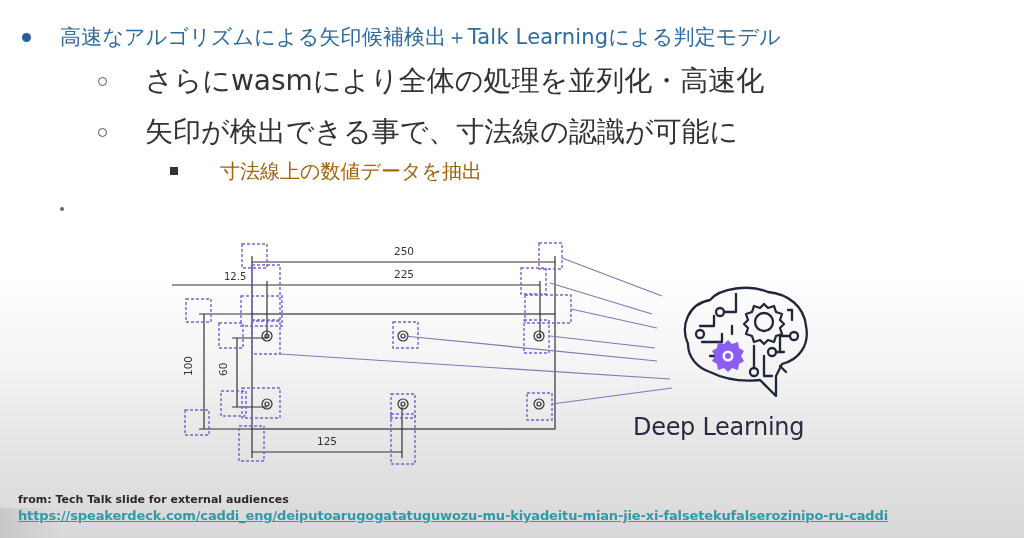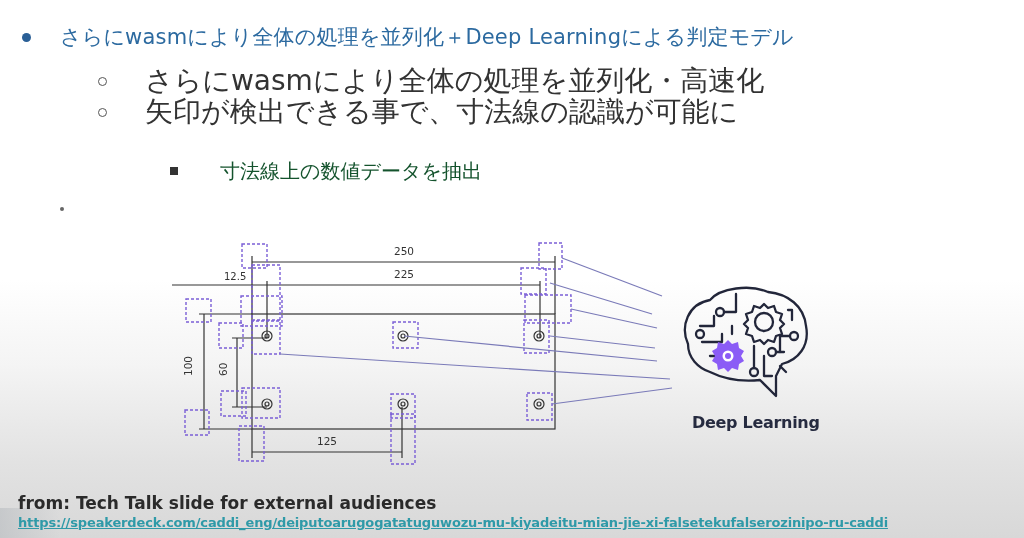--- a/index.html
+++ b/index.html
@@ -8,51 +8,51 @@
     position: relative;
     font-family: "DejaVu Sans", "Liberation Sans", sans-serif;
     background: linear-gradient(to bottom, #ffffff 0%, #ffffff 52%, #f4f4f4 68%, #e2e2e2 86%, #d8d8d8 100%);
   }
   .slide { position: absolute; inset: 0; }
   .bullet-row { position: absolute; display: flex; align-items: center; white-space: nowrap; }
   .l1 { left: 22px; top: 22px; height: 30px; }
   .l1 .marker { width: 9px; height: 9px; border-radius: 50%; background: #2a5f96; margin-right: 29px; }
   .l1 .text { font-size: 21px; color: #2c6aa0; letter-spacing: 0.2px; }
   .l2a { left: 98px; top: 66px; height: 30px; }
-  .l2b { left: 98px; top: 97px; height: 30px; }
+  .l2b { left: 98px; top: 117px; height: 30px; }
   .l2 .marker { width: 9px; height: 9px; border-radius: 50%; border: 1.4px solid #555; margin-right: 38px; }
   .l2 .text { font-size: 28px; color: #333; }
   .l3 { left: 170px; top: 156px; height: 30px; }
   .l3 .marker { width: 8px; height: 8px; background: #333; margin-right: 42px; }
-  .l3 .text { font-size: 20px; color: #14532d; }
+  .l3 .text { font-size: 20px; color: #a16207; }
   .l-empty { position: absolute; left: 60px; top: 207px; width: 4px; height: 4px; border-radius: 50%; background: #666; }
   .figure { position: absolute; left: 172px; top: 236px; width: 700px; height: 230px; }
   .dl-label {
-    position: absolute; left: 692px; top: 413px;
-    font-family: "DejaVu Sans", sans-serif; font-weight: bold;
-    font-size: 16px; color: #262b40; letter-spacing: -0.3px;
+    position: absolute; left: 633px; top: 413px;
+    font-family: "DejaVu Sans", sans-serif; font-weight: normal;
+    font-size: 24px; color: #262b40; letter-spacing: -0.3px;
   }
   .source { position: absolute; left: 18px; top: 493px; }
-  .source .from { font-size: 17px; color: #2a2a2a; font-weight: bold; font-family: "DejaVu Sans", sans-serif; }
+  .source .from { font-size: 11px; color: #2a2a2a; font-weight: bold; font-family: "DejaVu Sans", sans-serif; }
   .source .url {
     display: block; margin-top: 2px; font-size: 13px; color: #2f9aa8;
     text-decoration: underline; font-weight: bold; font-family: "DejaVu Sans", sans-serif; white-space: nowrap;
     letter-spacing: -0.15px;
   }
   .corner-shade { position: absolute; left: 0; top: 508px; width: 60px; height: 30px; background: linear-gradient(90deg, #b8bcc0, rgba(216,216,216,0)); opacity: 0.6; }
   svg text { font-family: "DejaVu Sans", sans-serif; }
 </style>
 </head>
 <body>
 
 <div class="slide">
 
   <div class="bullet-row l1">
     <span class="marker"></span>
-    <span class="text">さらにwasmにより全体の処理を並列化＋Deep Learningによる判定モデル</span>
+    <span class="text">高速なアルゴリズムによる矢印候補検出＋Talk Learningによる判定モデル</span>
   </div>
 
   <div class="bullet-row l2 l2a">
     <span class="marker"></span>
     <span class="text">さらにwasmにより全体の処理を並列化・高速化</span>
   </div>
 
   <div class="bullet-row l2 l2b">
     <span class="marker"></span>
     <span class="text">矢印が検出できる事で、寸法線の認識が可能に</span>

